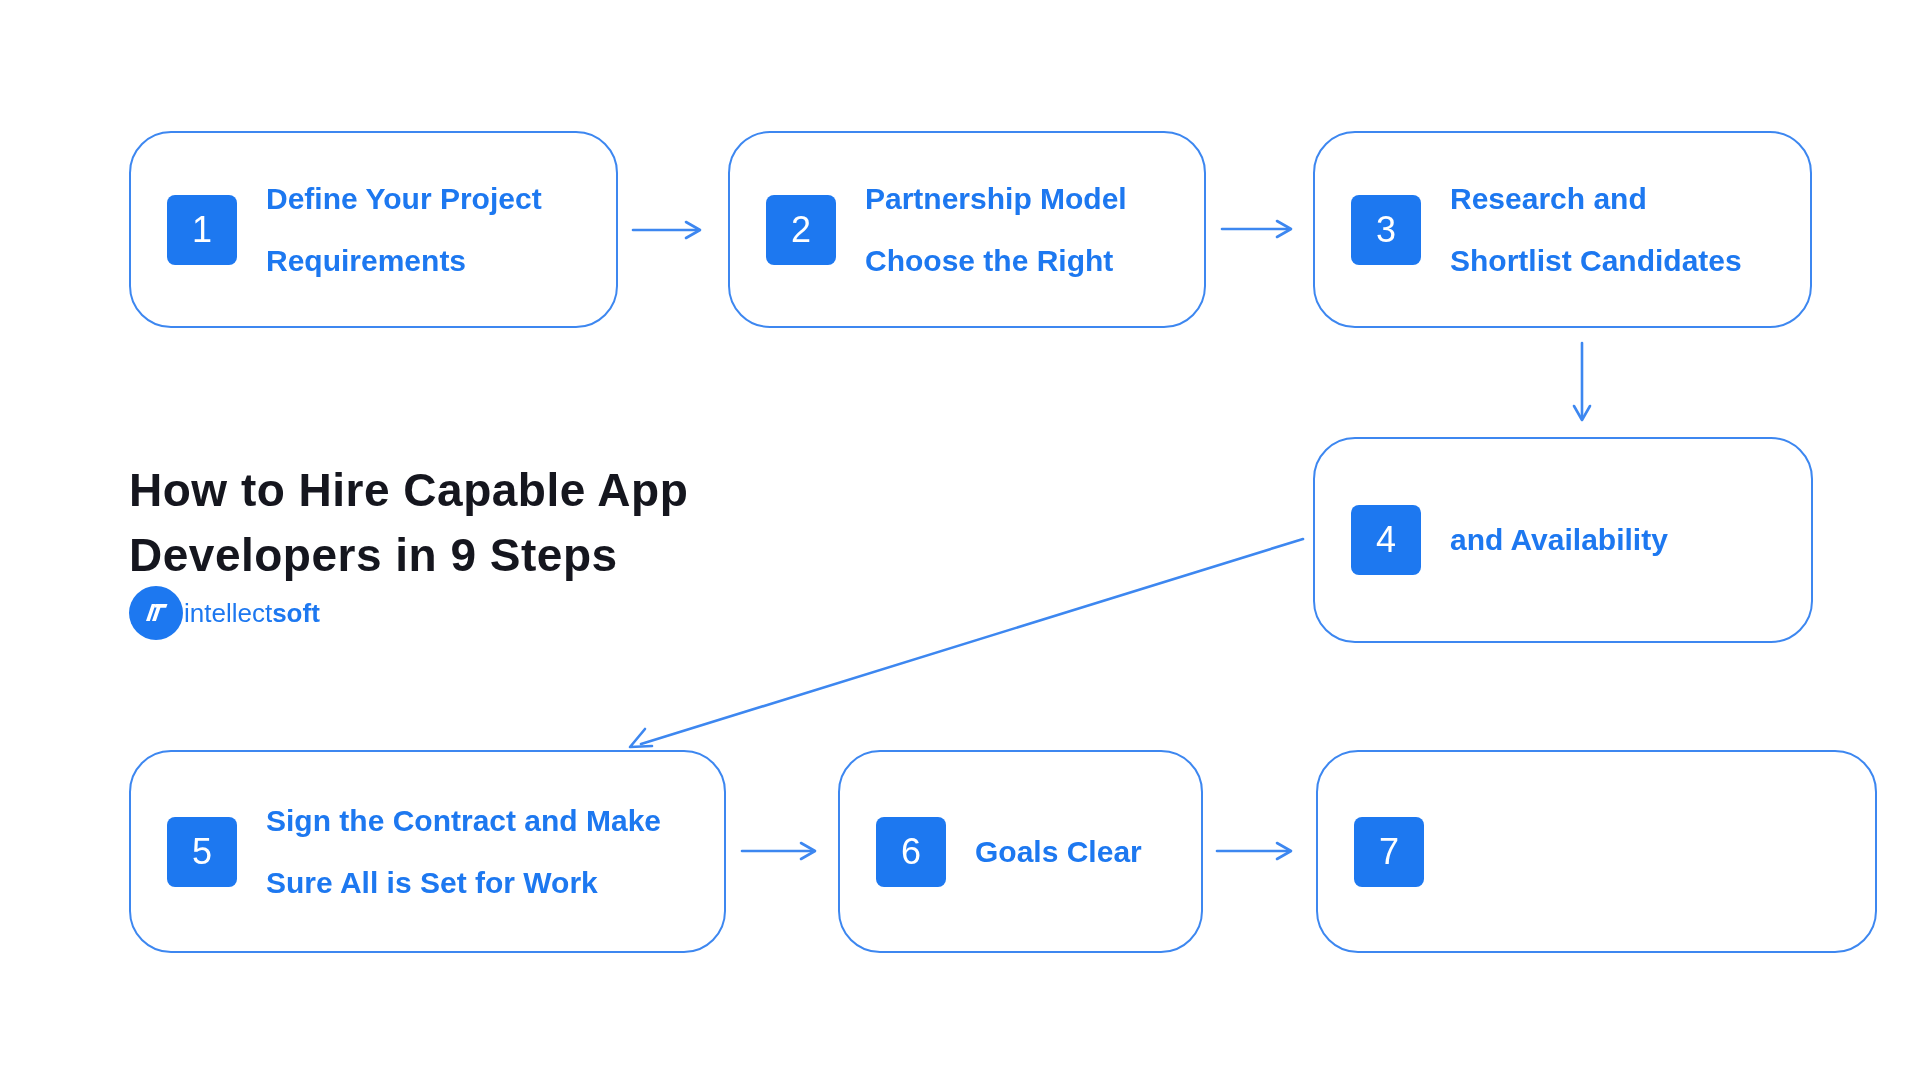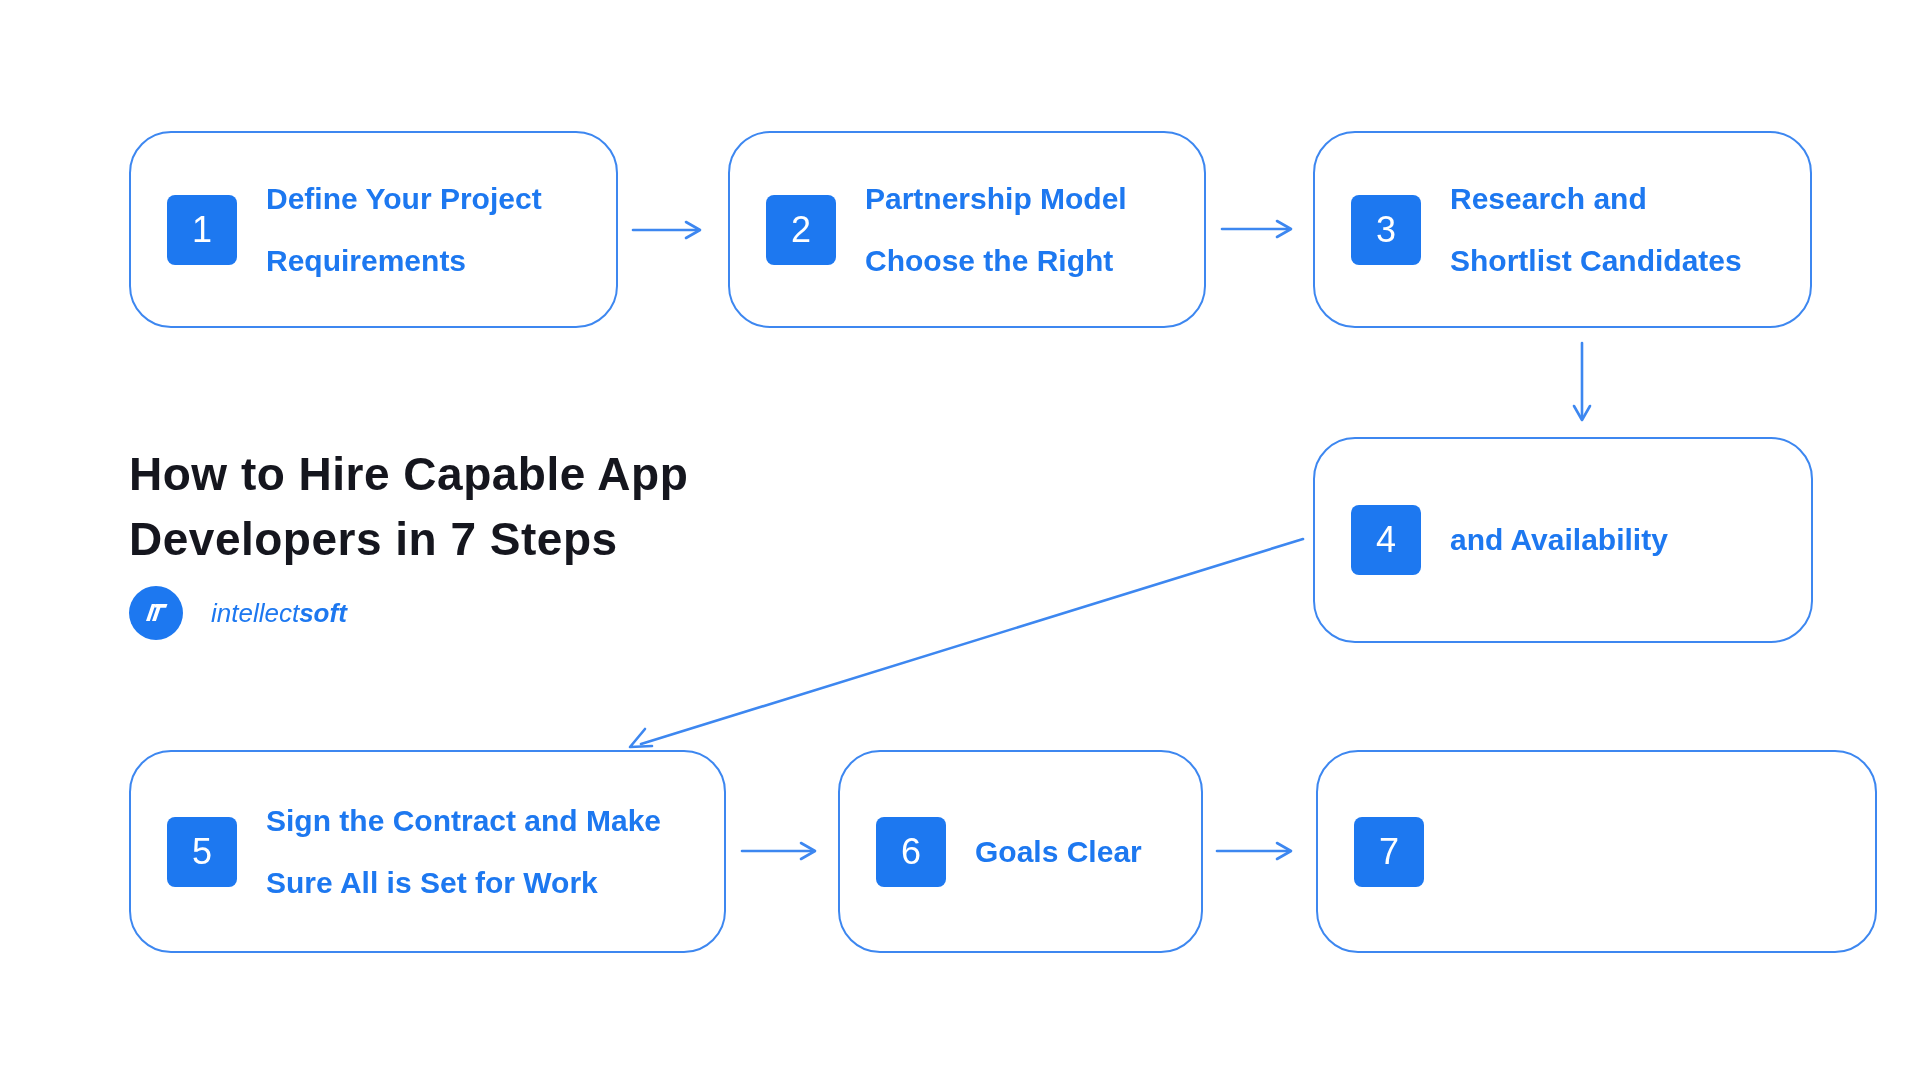--- a/index.html
+++ b/index.html
@@ -53,21 +53,21 @@
   .label span{
     color:var(--accent);
     font-size:30px;
     font-weight:700;
     line-height:62px;
     white-space:nowrap;
   }
   
   .title-block{
     position:absolute;
-    left:129px;top:442px;
+    left:129px;top:458px;
   }
   .title-block h1{
     font-size:46px;
     line-height:65px;
     font-weight:700;
     color:var(--title-color);
     letter-spacing:0.5px;
   }
   
   .logo{
@@ -76,25 +76,24 @@
     display:flex;align-items:center;
   }
   .logo-mark{
     width:54px;height:54px;
     border-radius:50%;
     background:var(--accent);
     display:flex;align-items:center;justify-content:center;
     flex:0 0 54px;
   }
   .logo-text{
-    margin-left:28px;
+    margin-left:1px;
     font-size:26px;
     color:var(--accent);
     line-height:1;
-    font-style:italic;
   }
   .logo-text .reg{font-weight:400;}
   .logo-text .bold{font-weight:700;}
   
   svg.connectors{
     position:absolute;
     left:0;top:0;width:1920px;height:1080px;
     pointer-events:none;
   }
   svg.connectors line{
@@ -208,21 +207,21 @@
 
   <div class="step" style="left:1316px;top:750px;width:561px;height:203px">
     <div class="tile">
       <span>7</span>
     </div>
   </div>
 
   <div class="title-block">
     <h1>
       <span>How to Hire Capable App</span><br>
-      <span>Developers in 7 Steps</span>
+      <span>Developers in 9 Steps</span>
     </h1>
   </div>
 
   <div class="logo">
     <div class="logo-mark">
       <svg width="54" height="54" viewBox="0 0 54 54" aria-hidden="true">
         <path d="M17 35 L22.8 18 L26.6 18 L20.8 35 Z" fill="#ffffff"></path>
         <path d="M23 35 L27.6 21.5 L25.2 21.5 L26.4 18 L38.5 18 L37.2 21.8 L31.4 21.8 L26.9 35 Z" fill="#ffffff"></path>
       </svg>
     </div>

